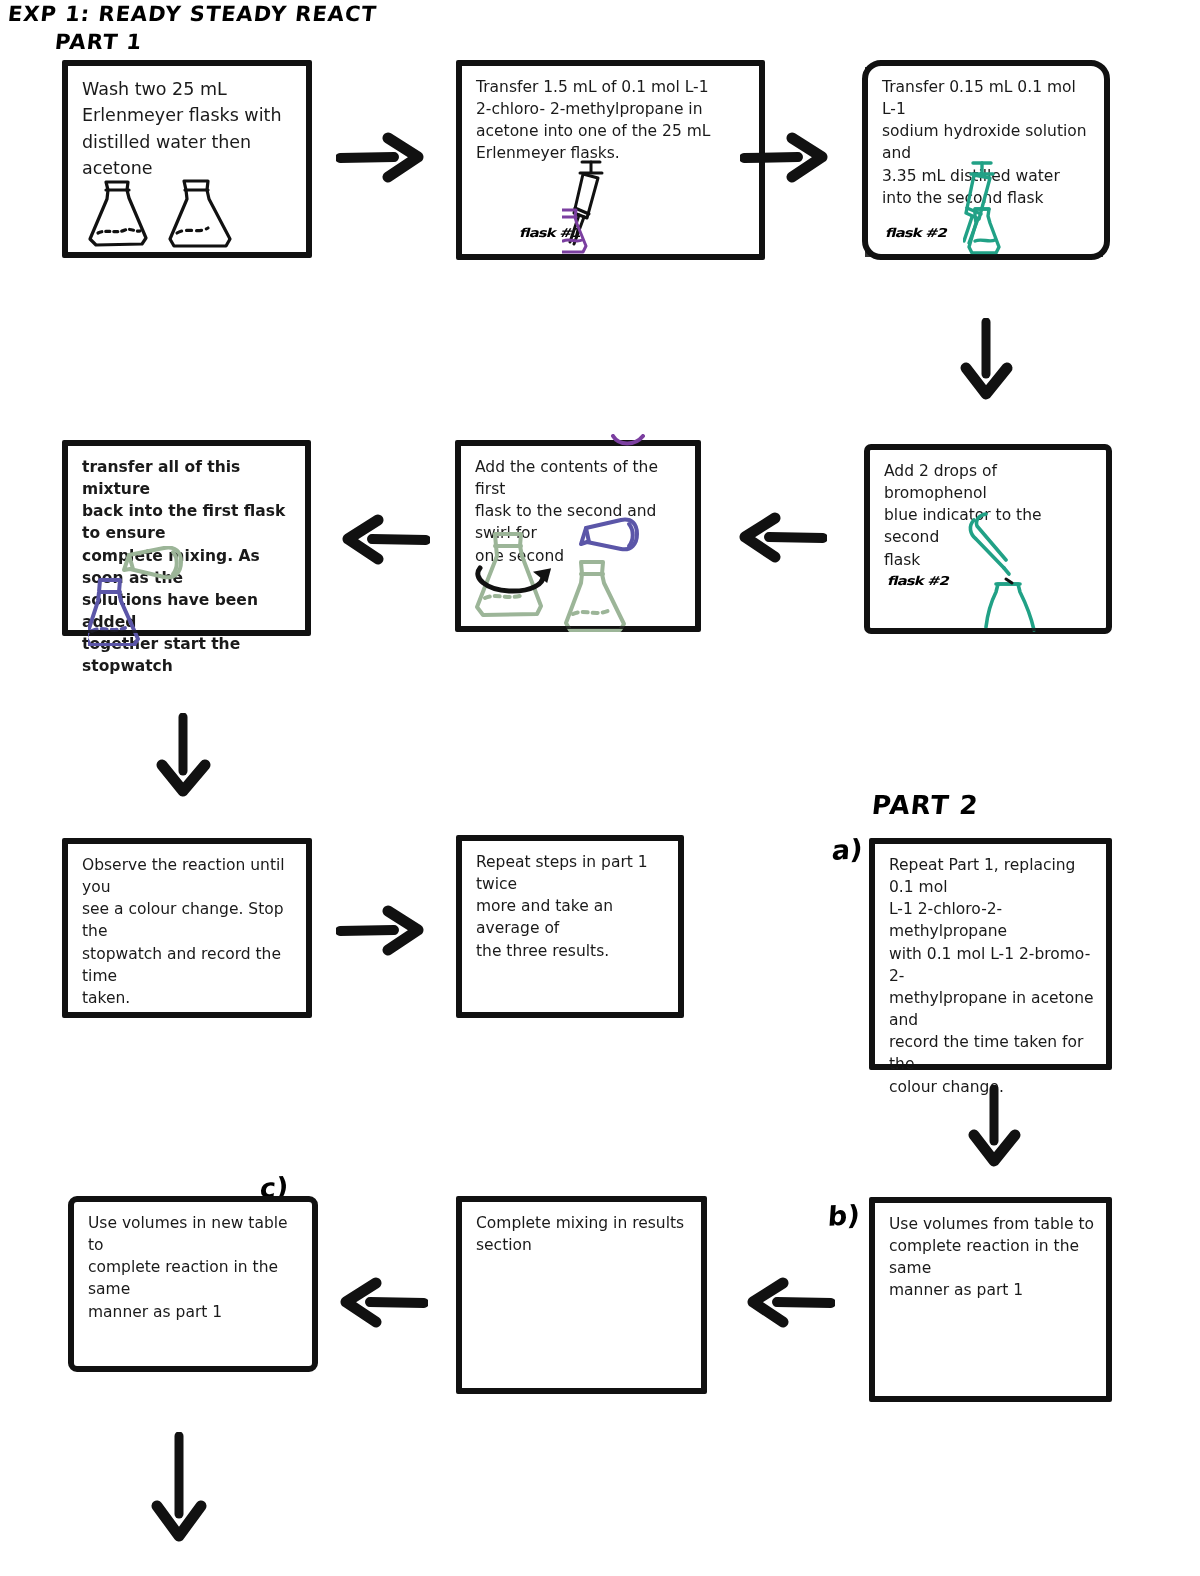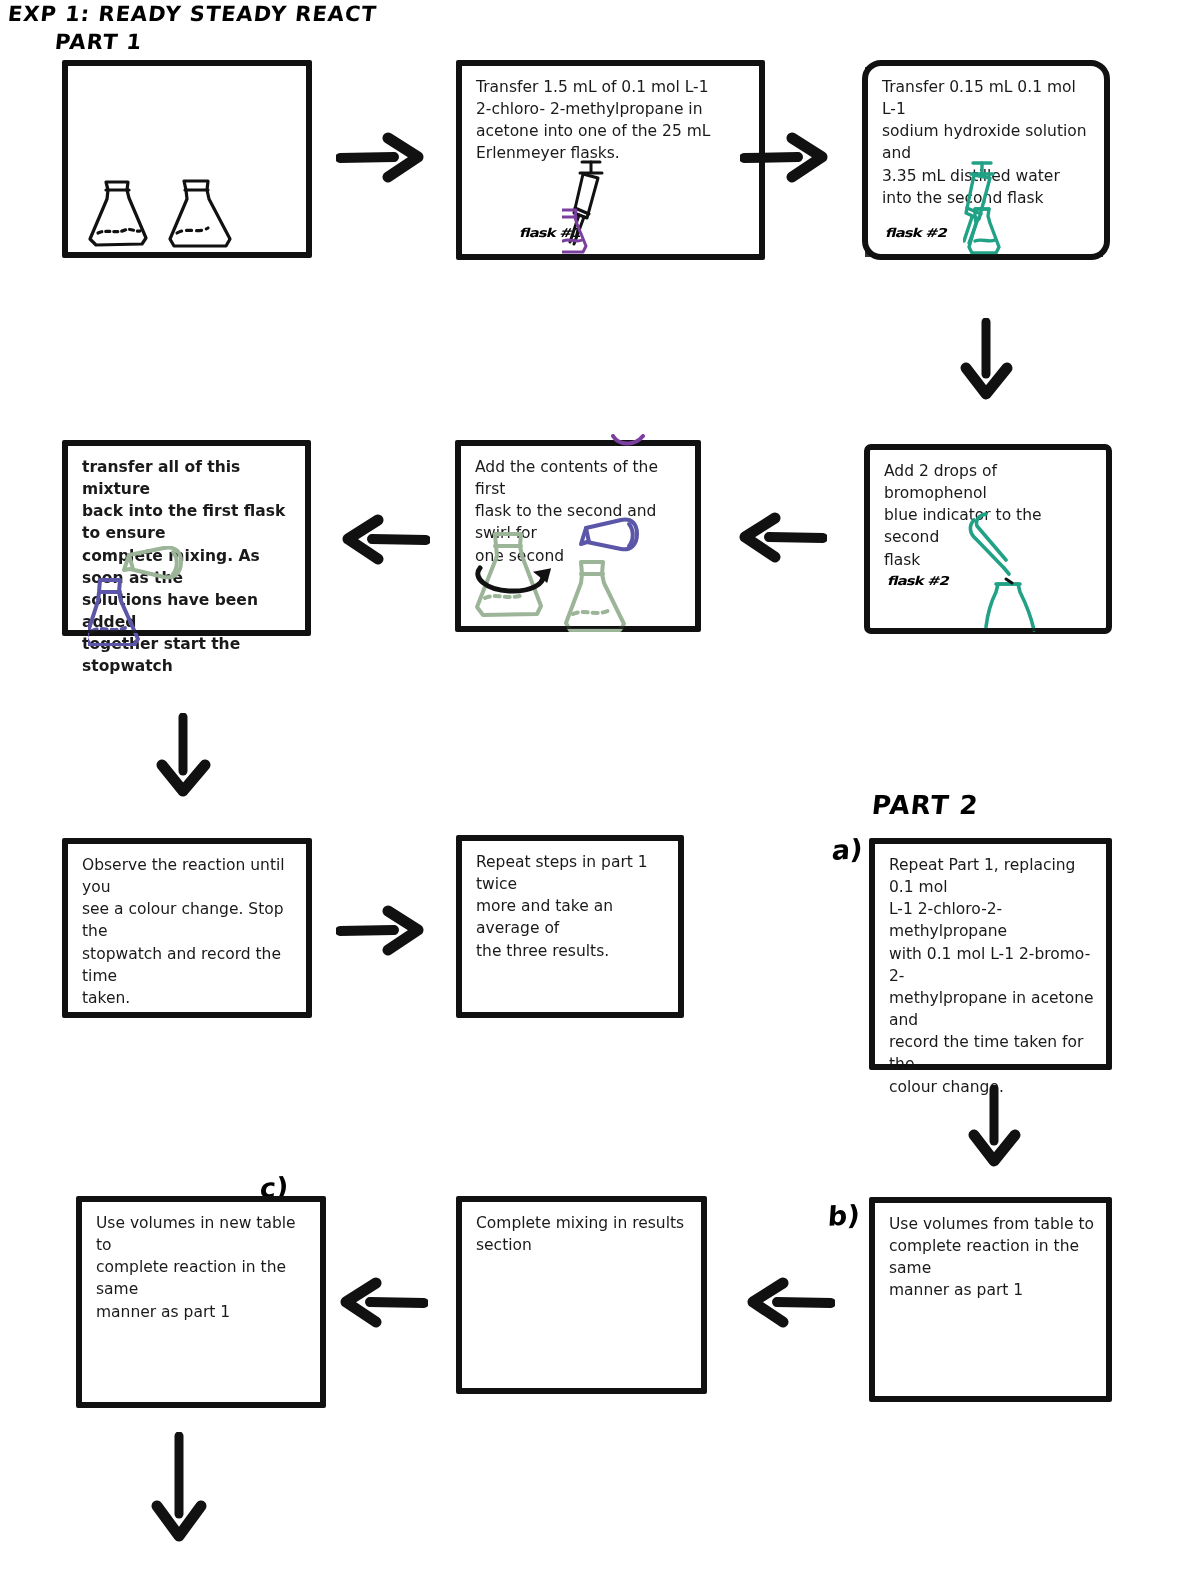--- a/index.html
+++ b/index.html
@@ -83,21 +83,21 @@
   #box-2  { left: 456px; top: 60px;   width: 309px; height: 200px; }
   #box-3  { left: 862px; top: 60px;   width: 248px; height: 200px; border-radius: 19px; }
   #box-4  { left: 864px; top: 444px;  width: 248px; height: 190px; border-radius: 7px; }
   #box-5  { left: 455px; top: 440px;  width: 246px; height: 192px; }
   #box-6  { left: 62px;  top: 440px;  width: 249px; height: 196px; font-weight: bold; }
   #box-7  { left: 62px;  top: 838px;  width: 250px; height: 180px; padding-left: 18px; }
   #box-8  { left: 456px; top: 835px;  width: 228px; height: 183px; }
   #box-9  { left: 869px; top: 838px;  width: 243px; height: 232px; }
   #box-10 { left: 869px; top: 1197px; width: 243px; height: 205px; padding-left: 33px; }
   #box-11 { left: 456px; top: 1196px; width: 251px; height: 198px; }
-  #box-12 { left: 76px;  top: 1196px; width: 250px; height: 212px; }
+  #box-12 { left: 68px;  top: 1196px; width: 250px; height: 176px; border-radius: 9px; }
 
   
   .arrow { position: absolute; }
   #arrow-r1 { left: 336px; top: 130px; }
   #arrow-r2 { left: 740px; top: 130px; }
   #arrow-d1 { left: 955px; top: 318px; }
   #arrow-l1 { left: 735px; top: 510px; }
   #arrow-l2 { left: 338px; top: 512px; }
   #arrow-d2 { left: 150px; top: 713px; }
   #arrow-r3 { left: 336px; top: 903px; }
@@ -125,20 +125,24 @@
 
 <div class="handwritten" id="title-main">EXP 1: READY STEADY REACT</div>
 <div class="handwritten" id="title-part1">PART 1</div>
 <div class="handwritten" id="title-part2">PART 2</div>
 
 <div class="step-letter" id="letter-a">a)</div>
 <div class="step-letter" id="letter-b">b)</div>
 <div class="step-letter" id="letter-c">c)</div>
 
 <div class="box" id="box-1">
+  <div class="box-text big">Wash two 25 mL
+Erlenmeyer flasks with
+distilled water then
+acetone</div>
   <svg class="illus" style="left:12px; top:110px;" width="190" height="80" viewBox="0 0 190 80">
     <g fill="none" stroke="#111" stroke-width="3.2" stroke-linecap="round" stroke-linejoin="round">
       <path d="M26,6 L48,6 L47,14 L49,22 L66,62 L62,68 L16,69 L10,63 L27,23 L28,14 Z"></path>
       <path d="M26,14 L49,14"></path>
       <path d="M18,57 C26,53 36,58 45,54 C51,52 56,56 60,55" stroke-dasharray="4 4"></path>
       <path d="M104,5 L128,5 L127,14 L129,23 L150,63 L146,70 L94,70 L90,63 L107,23 L106,14 Z"></path>
       <path d="M105,14 L128,14"></path>
       <path d="M97,57 C107,51 118,58 128,52" stroke-dasharray="5 5"></path>
     </g>
   </svg>

